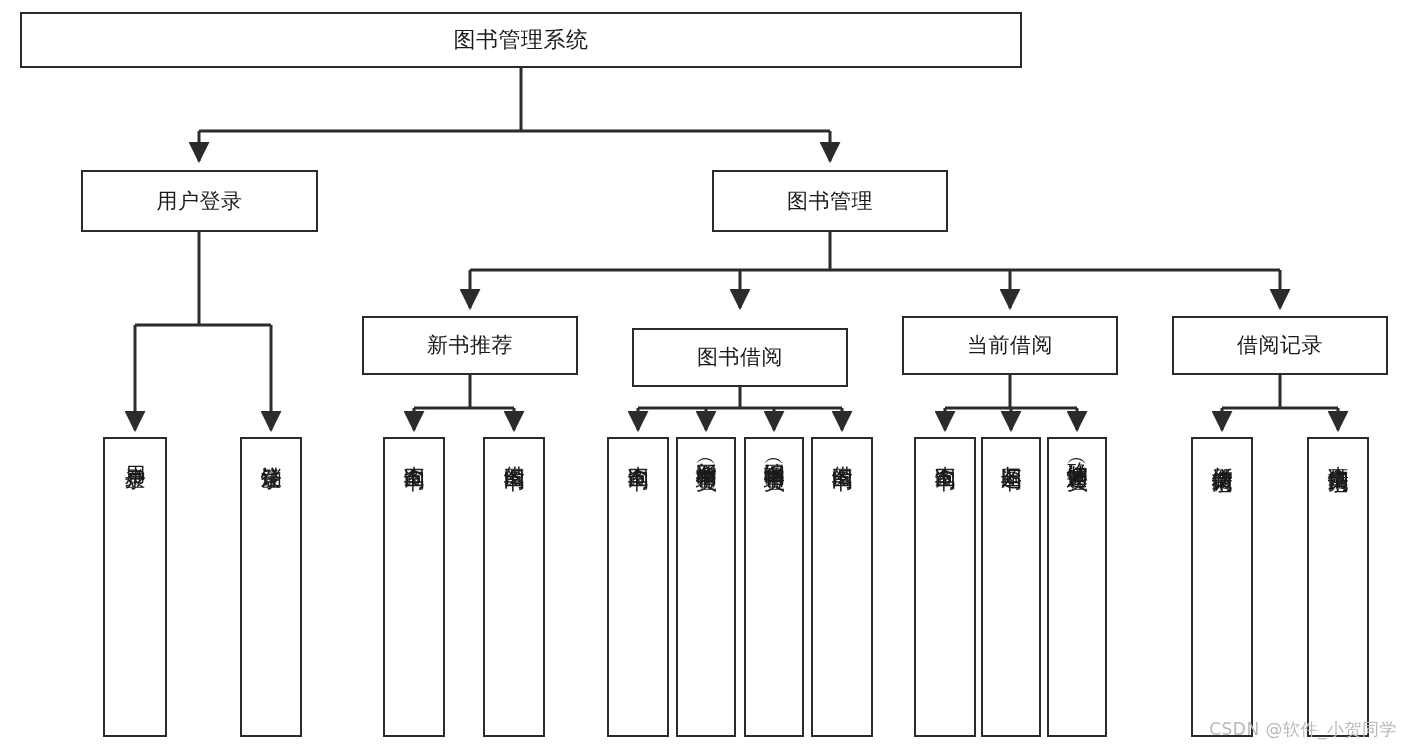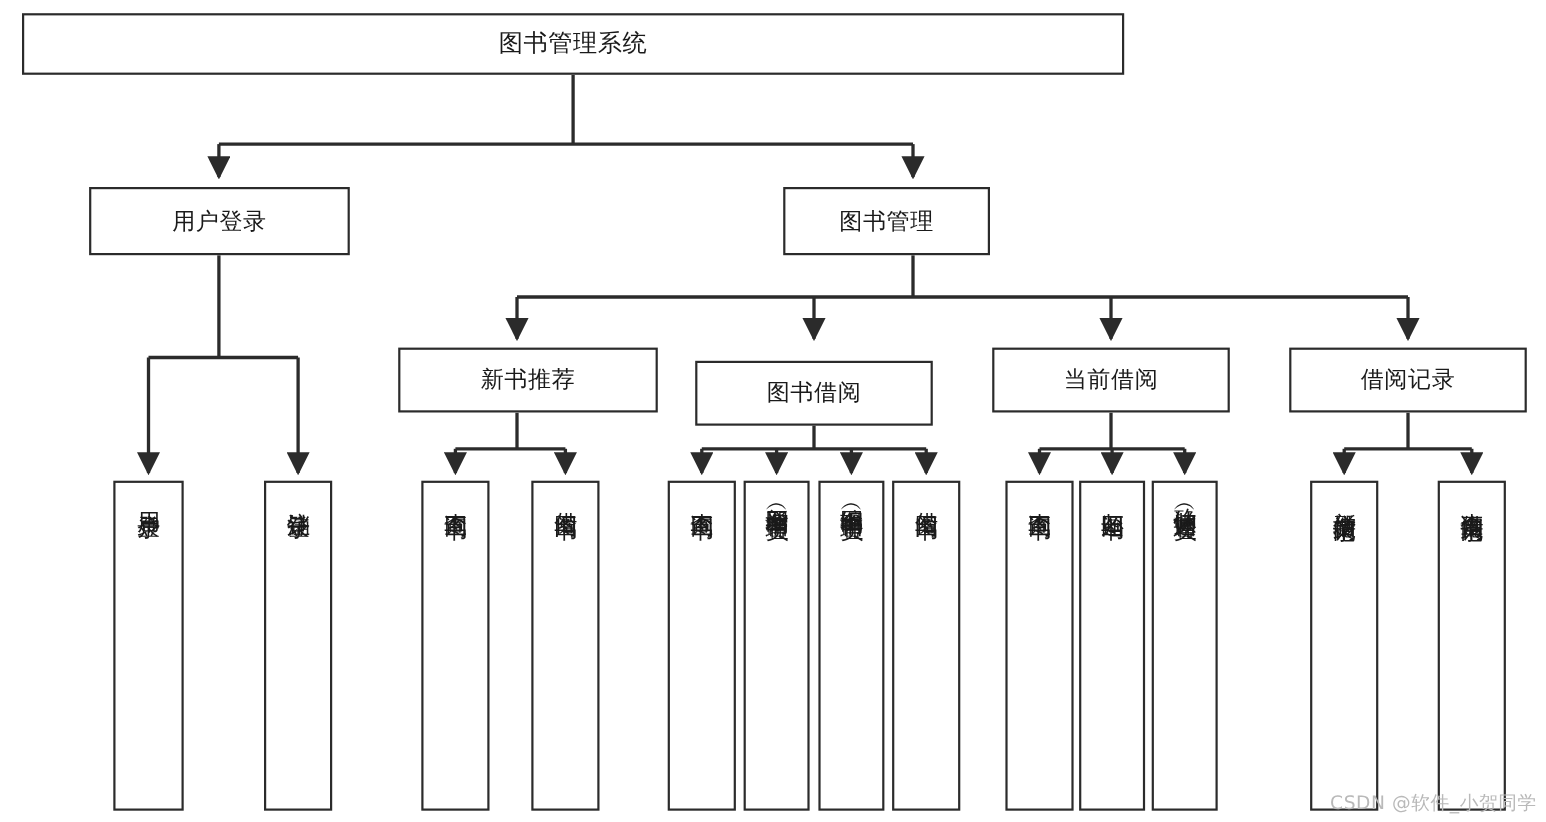--- a/index.html
+++ b/index.html
@@ -131,25 +131,25 @@
     </g>
   </svg>
 
   <div class="node root horizontal" style="left:20px; top:12px; width:1002px; height:56px;">
     <span class="label">图书管理系统</span>
   </div>
 
   <div class="node horizontal" style="left:81px; top:170px; width:237px; height:62px;">
     <span class="label">用户登录</span>
   </div>
-  <div class="node horizontal" style="left:712px; top:170px; width:188px; height:62px;">
+  <div class="node horizontal" style="left:712px; top:170px; width:236px; height:62px;">
     <span class="label">图书管理</span>
   </div>
 
-  <div class="node horizontal" style="left:362px; top:316px; width:236px; height:59px;">
+  <div class="node horizontal" style="left:362px; top:316px; width:216px; height:59px;">
     <span class="label">新书推荐</span>
   </div>
   <div class="node horizontal" style="left:632px; top:328px; width:216px; height:59px;">
     <span class="label">图书借阅</span>
   </div>
   <div class="node horizontal" style="left:1172px; top:316px; width:216px; height:59px;">
     <span class="label">借阅记录</span>
   </div>
   <div class="node horizontal" style="left:902px; top:316px; width:216px; height:59px;">
     <span class="label">当前借阅</span>

